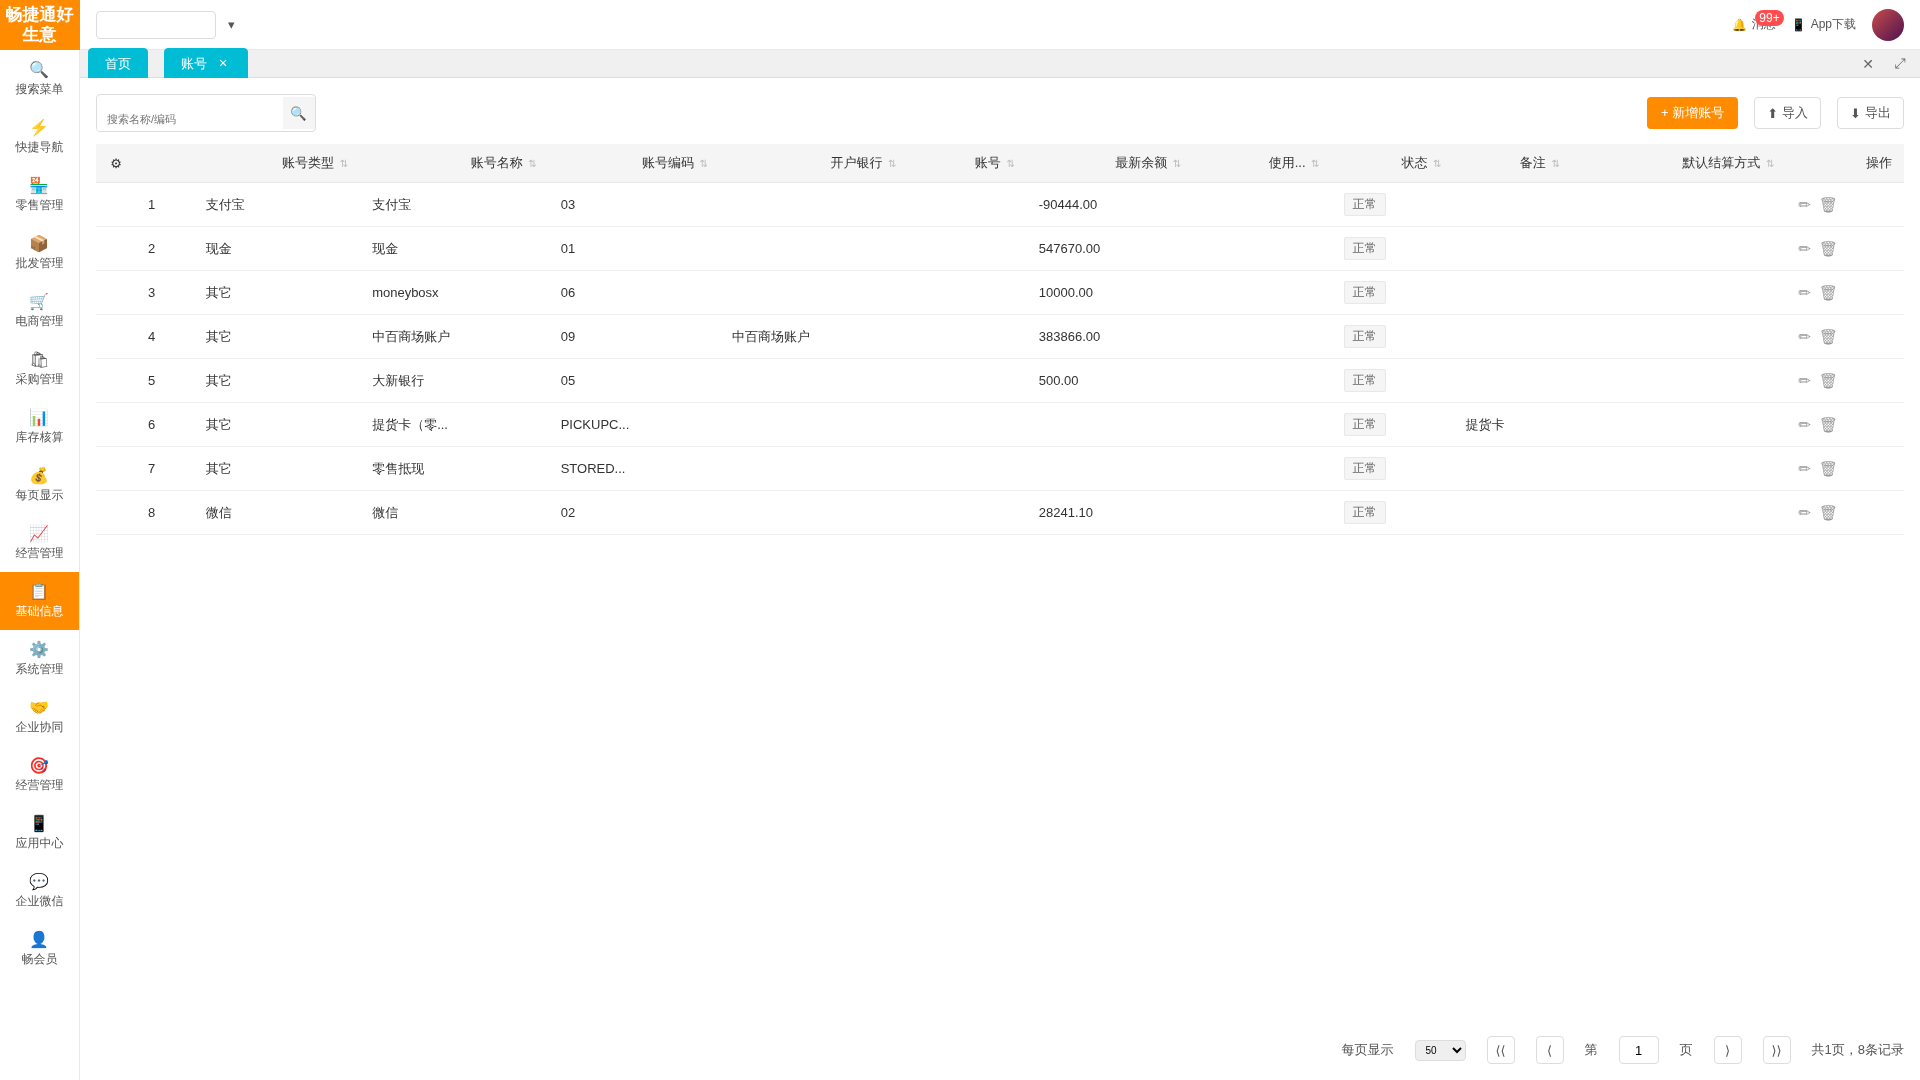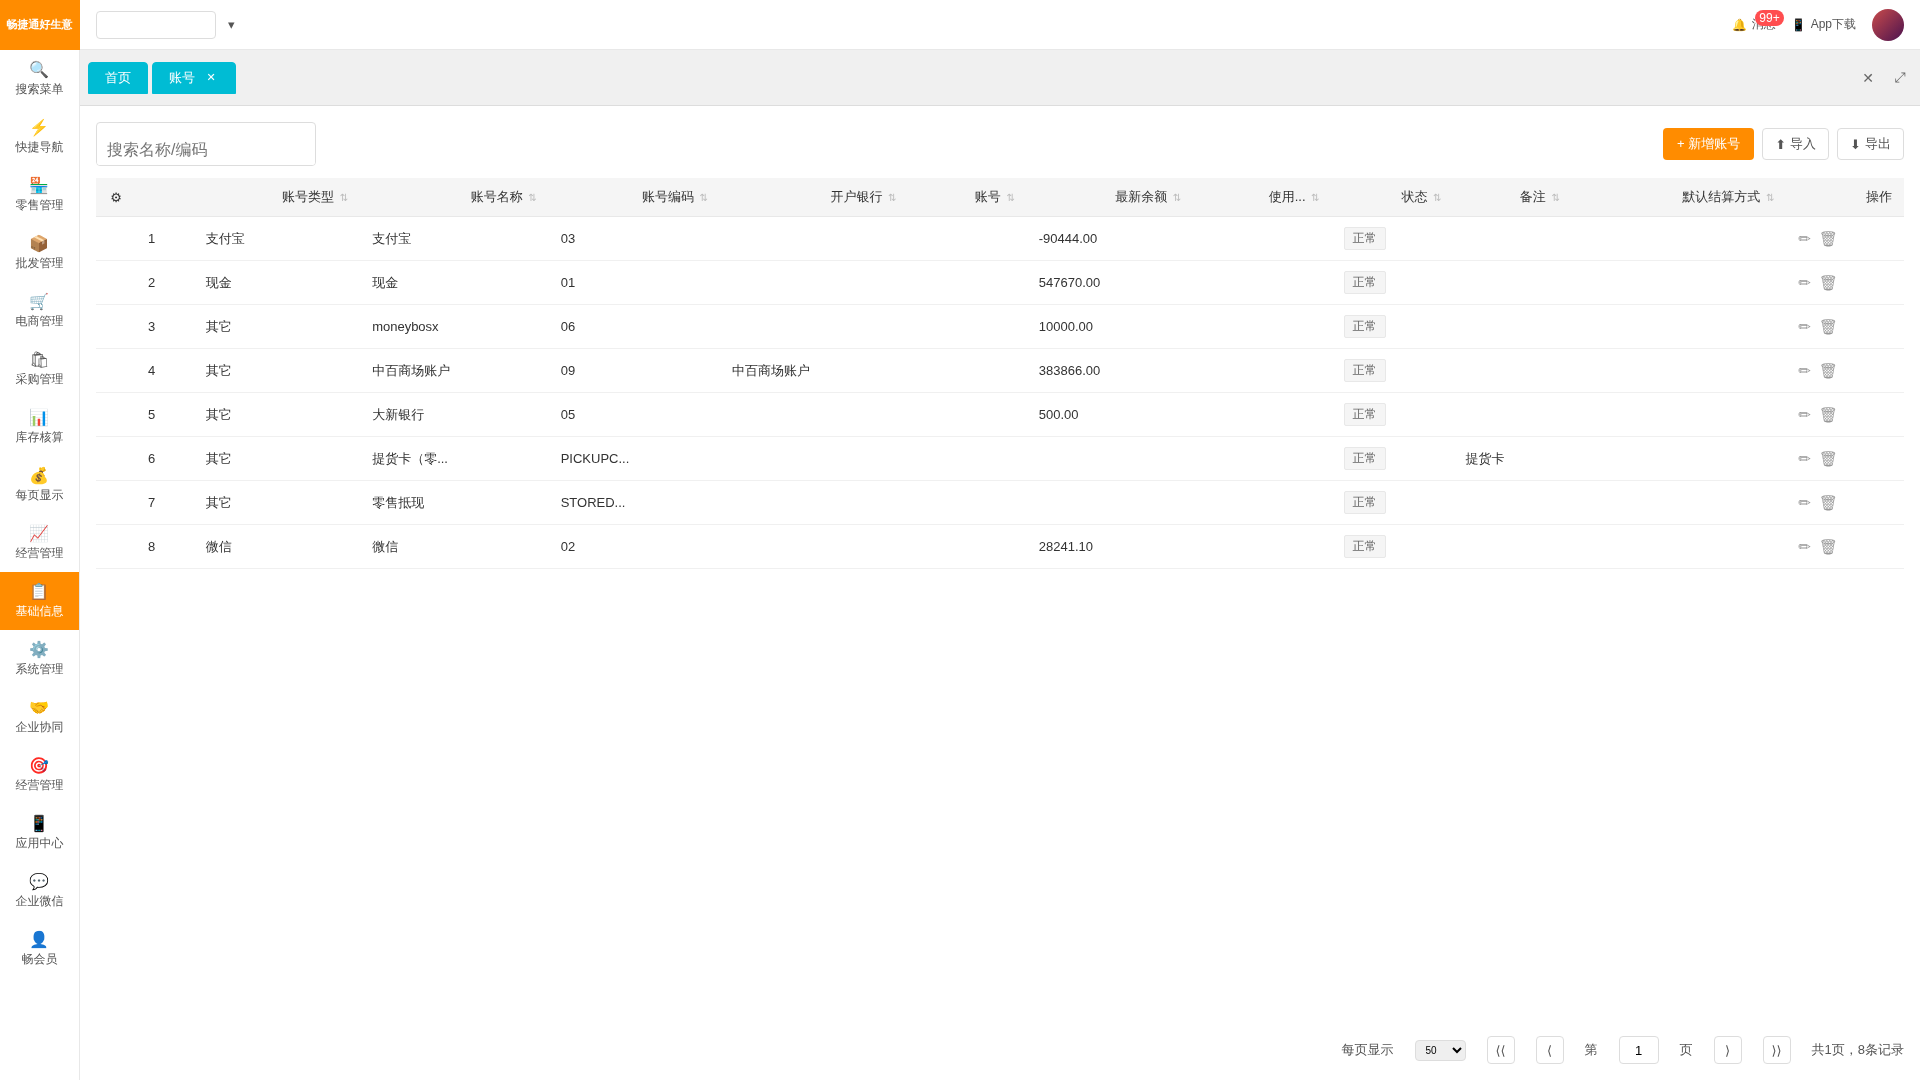--- a/index.html
+++ b/index.html
@@ -16,21 +16,21 @@
       flex-shrink: 0;
     }
     .sidebar-logo {
       width: 80px;
       height: 50px;
       background: #ff8c00;
       display: flex;
       align-items: center;
       justify-content: center;
       color: #fff;
-      font-size: 11px;
+      font-size: 17px;
       font-weight: bold;
     }
     .sidebar-logo-text { text-align: center; line-height: 1.2; }
     .sidebar-item {
       width: 100%;
       padding: 10px 4px;
       text-align: center;
       color: #555;
       font-size: 12px;
       cursor: pointer;
@@ -111,27 +111,27 @@
     .topbar-avatar {
       width: 32px;
       height: 32px;
       border-radius: 50%;
       background: linear-gradient(135deg, #c94b4b, #4b134f);
       cursor: pointer;
     }
 
     
     .tabbar {
-      height: 56px;
+      height: 28px;
       background: #f0f0f0;
       display: flex;
       align-items: center;
       padding: 0 8px;
       border-bottom: 1px solid #ddd;
-      gap: 4px;
+      gap: 16px;
     }
     .tab {
       height: 32px;
       padding: 0 16px;
       background: #fff;
       border: 1px solid #ddd;
       border-radius: 4px 4px 0 0;
       cursor: pointer;
       display: flex;
       align-items: center;
@@ -198,38 +198,38 @@
       border: 1px solid #ddd;
       border-radius: 4px;
       overflow: hidden;
       width: 220px;
     }
     .search-input {
       flex: 1;
       border: none;
       outline: none;
       padding: 6px 10px;
-      font-size: 16px;
+      font-size: 11px;
       margin-top: 12px;
     }
     .search-btn {
       width: 32px;
       height: 32px;
       background: #f5f5f5;
       border: none;
       cursor: pointer;
       display: flex;
       align-items: center;
       justify-content: center;
       color: #999;
     }
     .toolbar-right {
       display: flex;
       align-items: center;
-      gap: 8px;
+      gap: 16px;
     }
     .btn-primary {
       background: #ff8c00;
       color: #fff;
       border: none;
       border-radius: 4px;
       padding: 7px 14px;
       font-size: 13px;
       cursor: pointer;
       white-space: nowrap;

